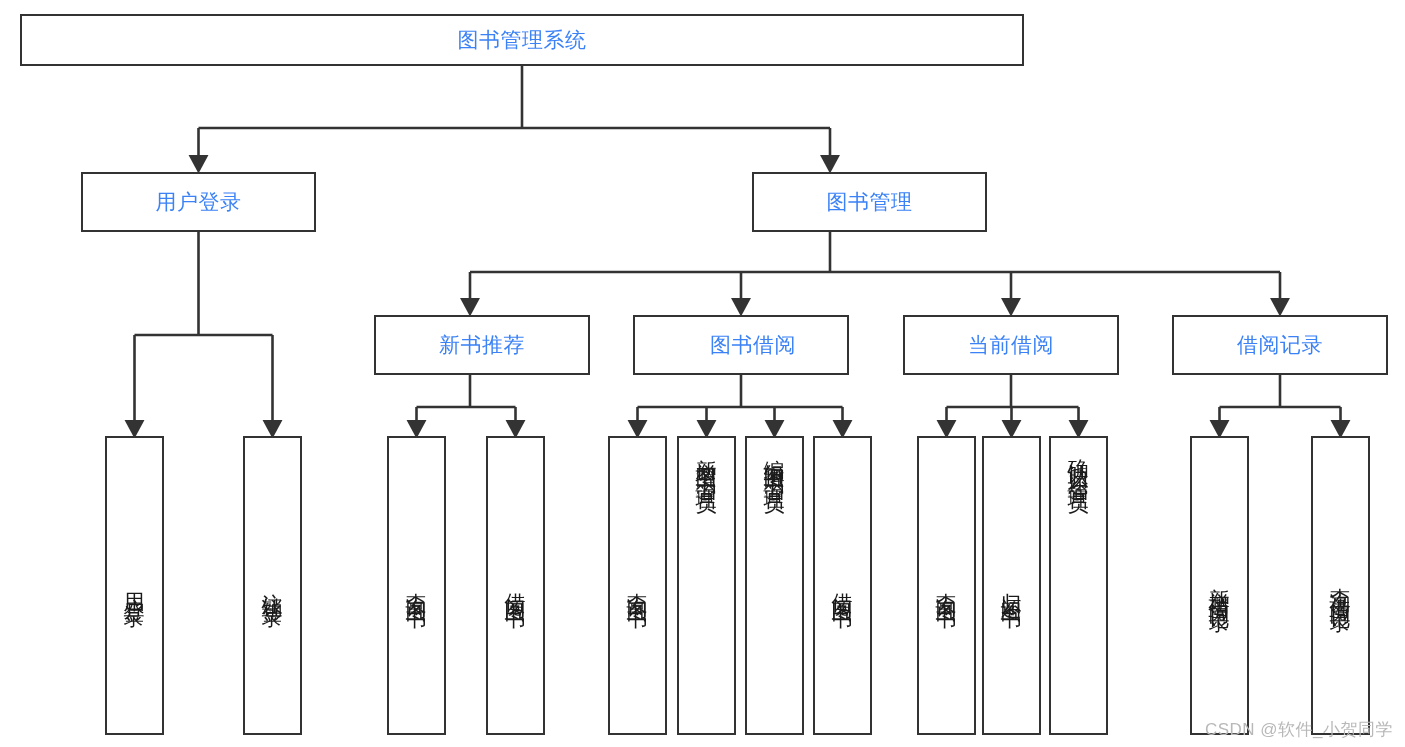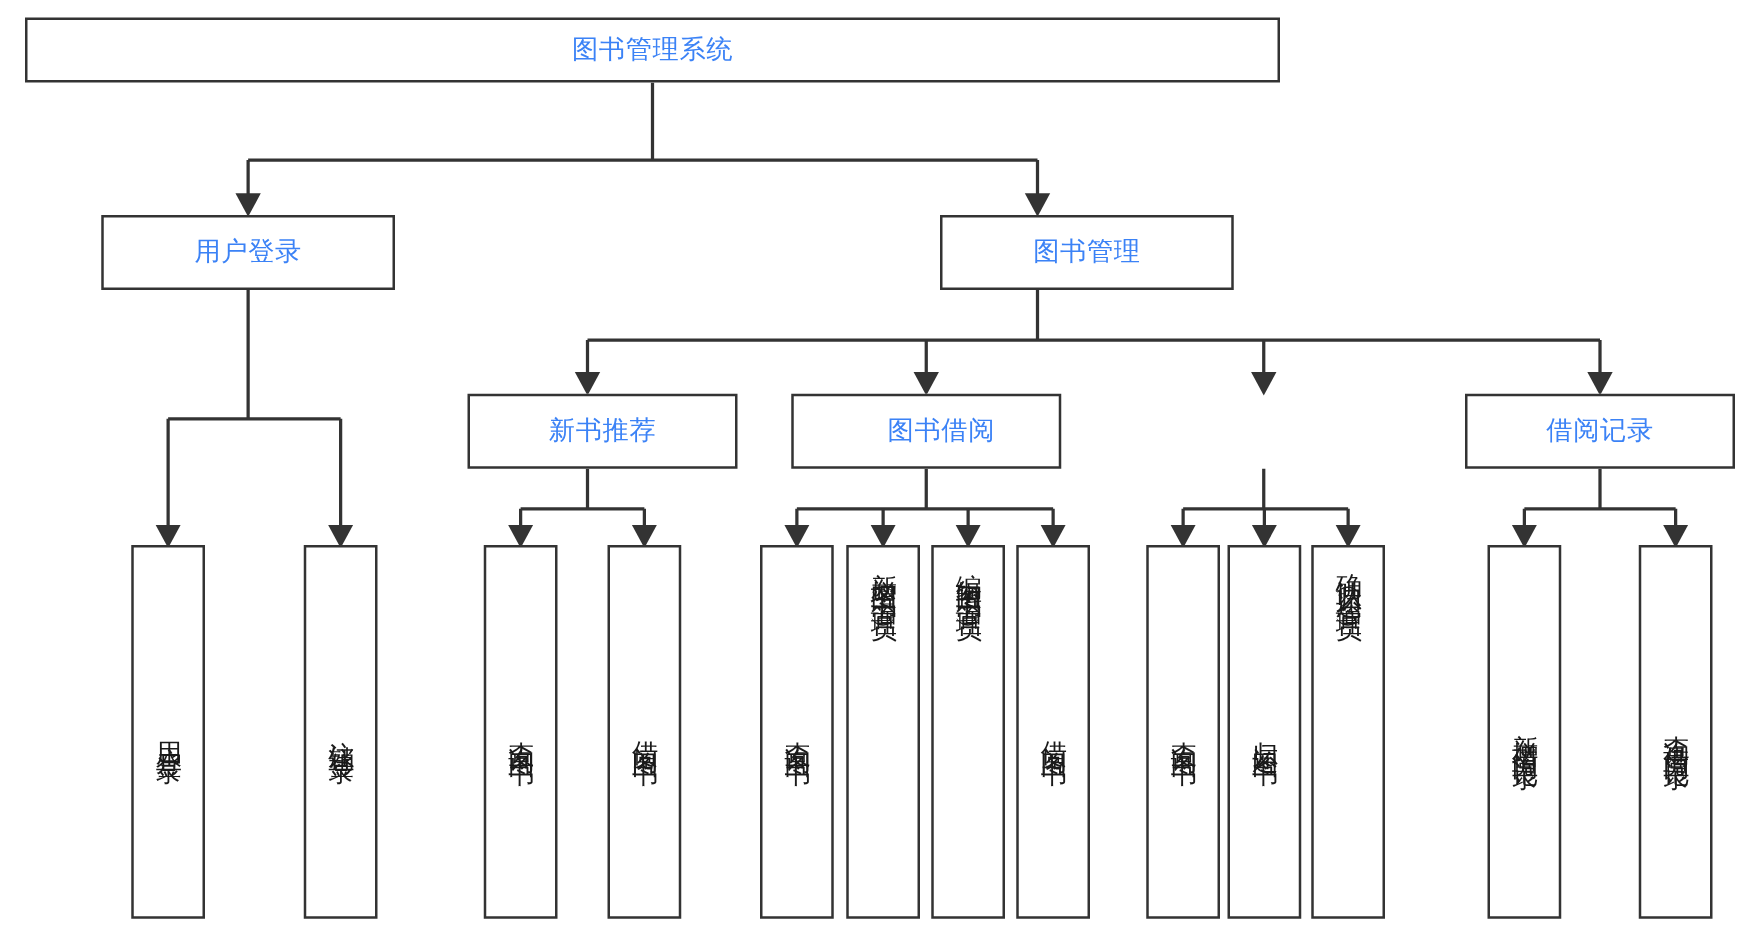--- a/index.html
+++ b/index.html
@@ -135,20 +135,23 @@
   <div class="node-box" style="left:711px; top:172px; width:235px; height:60px;margin-left:41px;">
     <span class="node-label-h">图书管理</span>
   </div>
 
   <div class="node-box" style="left:362px; top:315px; width:216px; height:60px;margin-left:12px;">
     <span class="node-label-h">新书推荐</span>
   </div>
   <div class="node-box" style="left:633px; top:315px; width:216px; height:60px;padding-left:24px;">
     <span class="node-label-h">图书借阅</span>
   </div>
+  <div class="node-box" style="left:903px; top:315px; width:216px; height:60px;">
+    <span class="node-label-h">当前借阅</span>
+  </div>
   <div class="node-box" style="left:1172px; top:315px; width:216px; height:60px;">
     <span class="node-label-h">借阅记录</span>
   </div>
 
   <div class="node-box vertical center-text" style="left:105px; top:436px; width:59px; height:299px;">
     <span class="node-label-v">用户登录</span>
   </div>
   <div class="node-box vertical center-text" style="left:243px; top:436px; width:59px; height:299px;">
     <span class="node-label-v">注销登录</span>
   </div>
@@ -183,14 +186,15 @@
     <span class="node-label-v">确认归还（管理员）</span>
   </div>
 
   <div class="node-box vertical center-text" style="left:1190px; top:436px; width:59px; height:299px;">
     <span class="node-label-v">新增借阅记录</span>
   </div>
   <div class="node-box vertical center-text" style="left:1311px; top:436px; width:59px; height:299px;">
     <span class="node-label-v">查询借阅记录</span>
   </div>
 
+  <div id="watermark">CSDN @软件_小贺同学</div>
 
 </div>
 
 </body></html>

